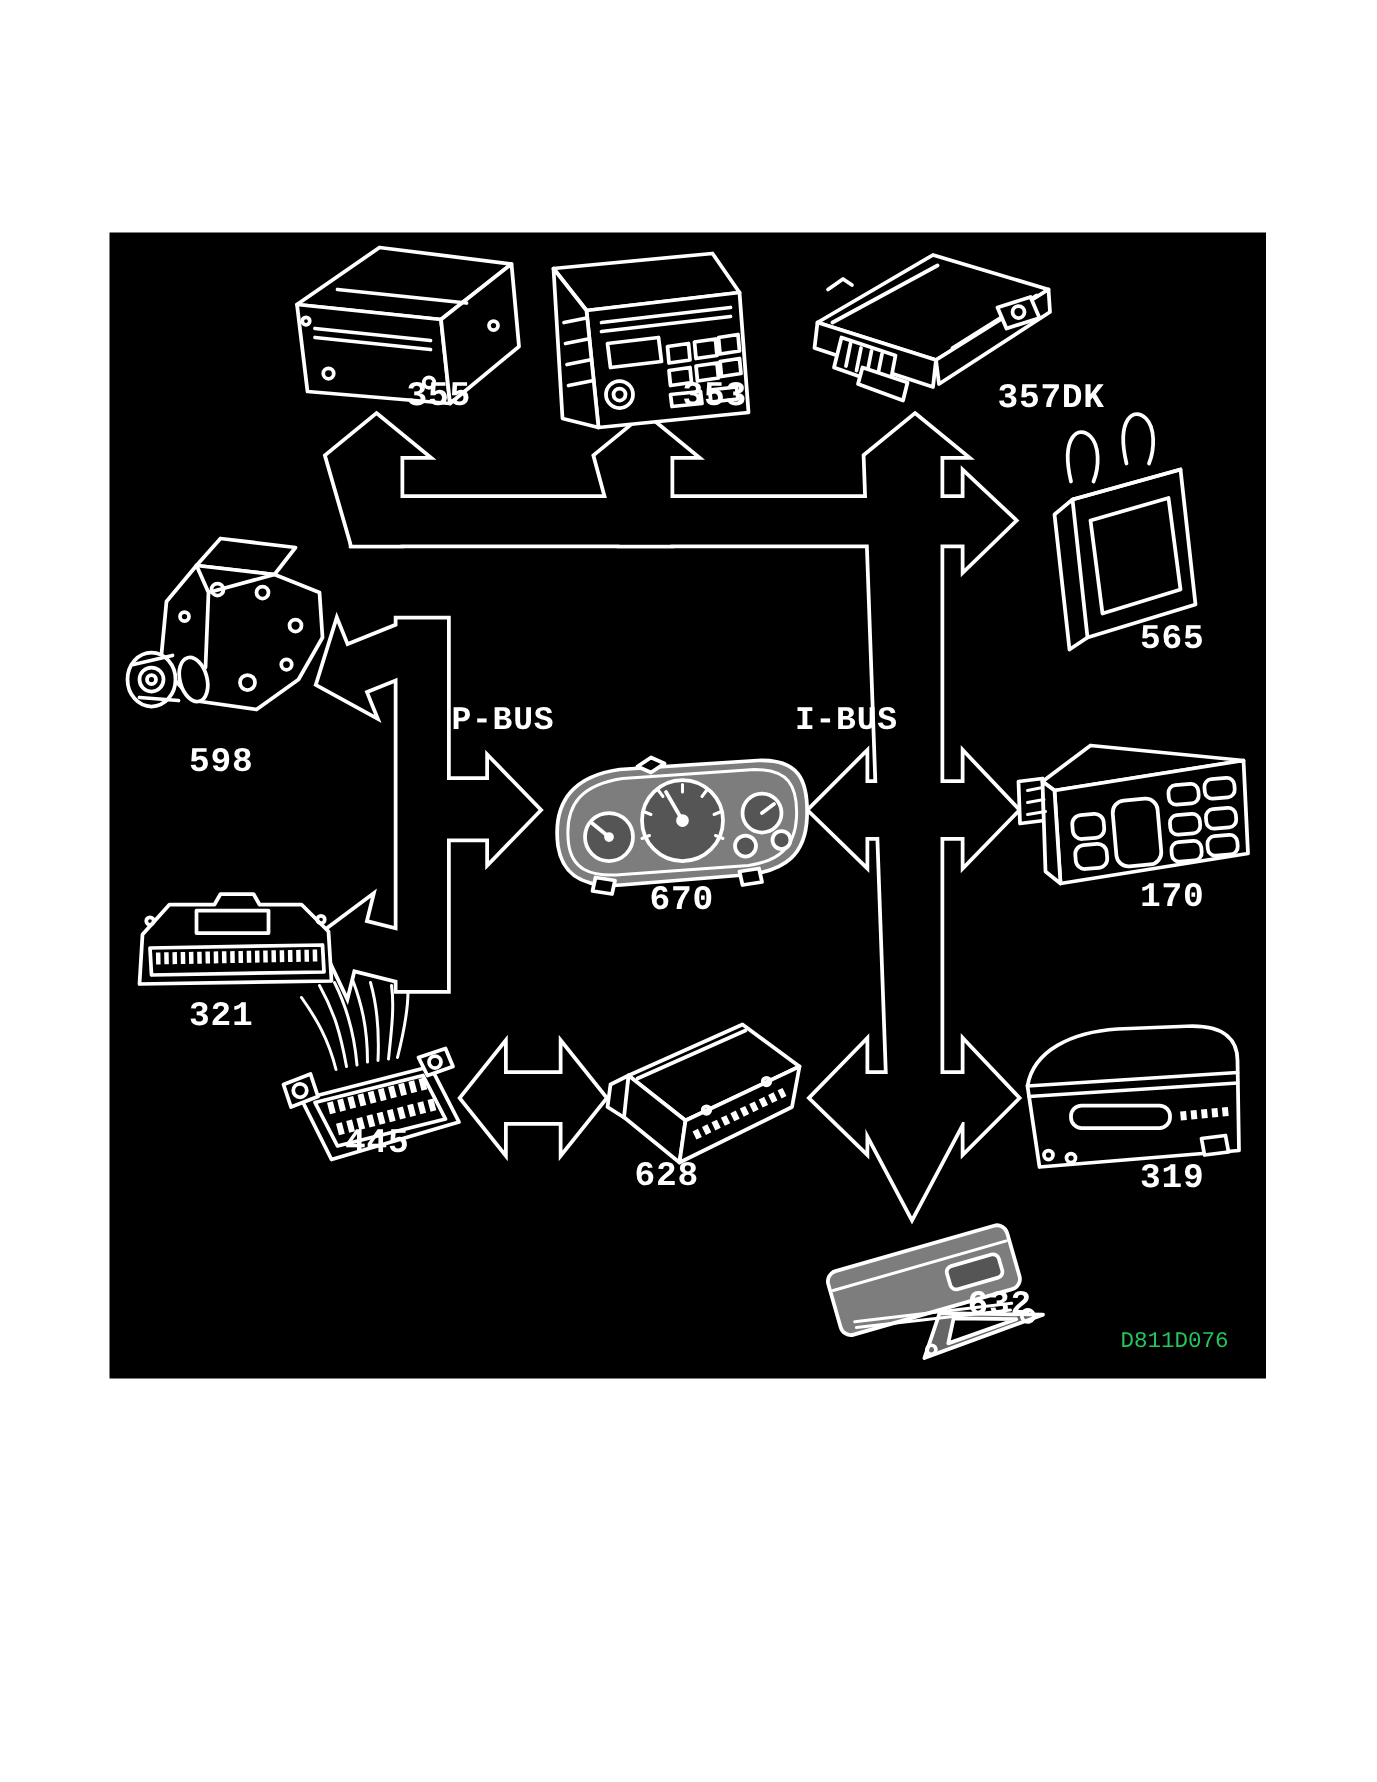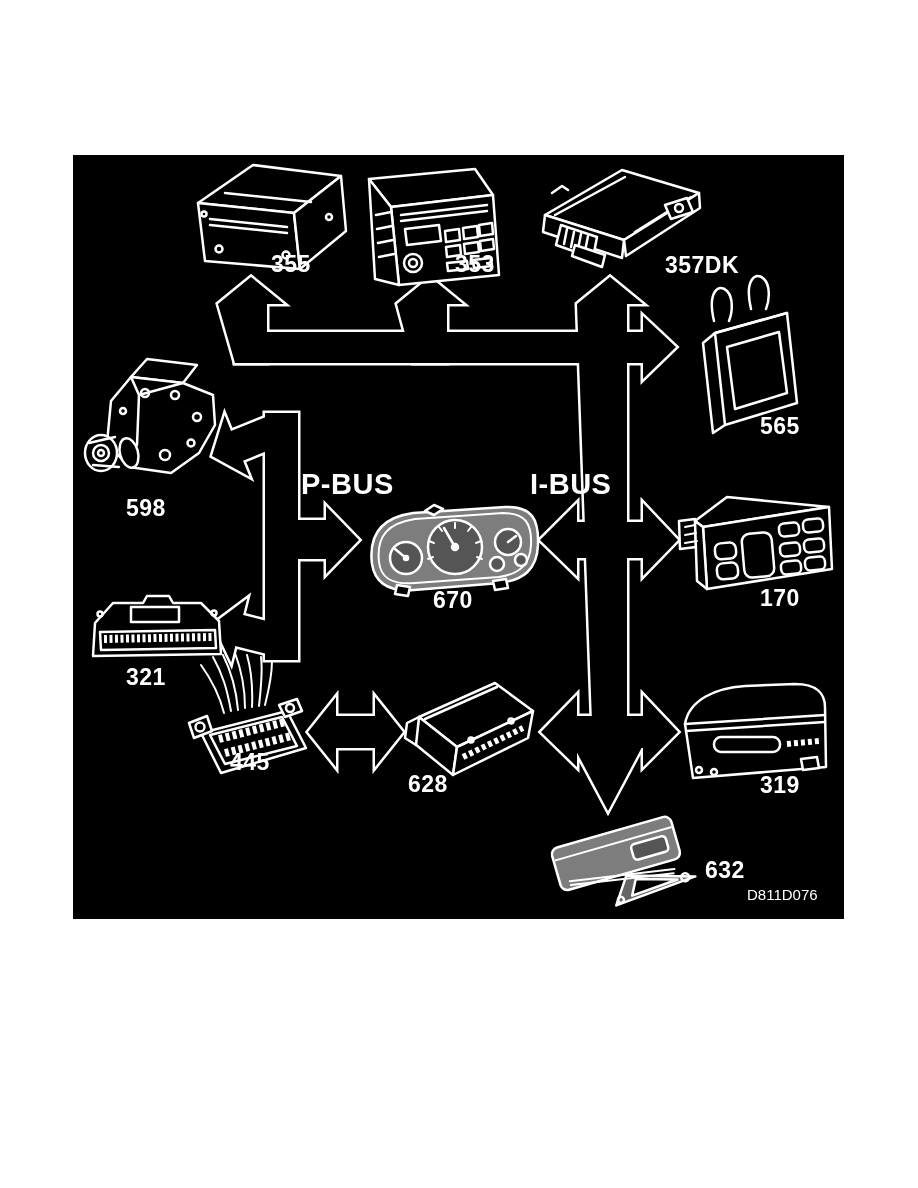--- a/index.html
+++ b/index.html
@@ -1,24 +1,24 @@
 <!DOCTYPE html>
 <html><head>
 <meta charset="utf-8">
 <style>
   html,body{margin:0;padding:0;}
   body{width:918px;height:1188px;background:#ffffff;position:relative;
        font-family:"Liberation Sans",sans-serif;overflow:hidden;}
-  .panel{position:absolute;left:73px;top:155px;width:771px;height:764px;background:#000;}
+  .panel{position:absolute;left:73px;top:155px;width:771px;height:764px;background:#000;font-family:Liberation Mono, monospace;}
   .art{position:absolute;left:0;top:0;}
   .num{position:absolute;color:#fff;font-weight:bold;font-size:23px;line-height:1;
        white-space:nowrap;letter-spacing:0.5px;}
-  .bus{position:absolute;color:#fff;font-weight:bold;font-size:29px;line-height:1;
+  .bus{position:absolute;color:#fff;font-weight:bold;font-size:22px;line-height:1;
        white-space:nowrap;letter-spacing:0.5px;}
-  .figcode{position:absolute;color:#ffffff;font-size:15px;line-height:1;white-space:nowrap;}
+  .figcode{position:absolute;color:#22c55e;font-size:15px;line-height:1;white-space:nowrap;}
 </style>
 </head>
 <body>
 
 <div class="panel">
   <svg class="art" width="771" height="764" viewBox="0 0 771 764">
 
     <defs>
       <g id="arrownet">
 
@@ -214,21 +214,21 @@
 
   <div class="num" style="left:198px;top:98px">355</div>
   <div class="num" style="left:382px;top:98px">353</div>
   <div class="num" style="left:592px;top:99px">357DK</div>
   <div class="num" style="left:687px;top:260px">565</div>
   <div class="num" style="left:53px;top:342px">598</div>
   <div class="num" style="left:53px;top:511px">321</div>
   <div class="num" style="left:360px;top:434px">670</div>
   <div class="num" style="left:687px;top:432px">170</div>
   <div class="num" style="left:157px;top:596px">445</div>
-  <div class="num" style="left:335px;top:618px">628</div>
+  <div class="num" style="left:350px;top:618px">628</div>
   <div class="num" style="left:687px;top:619px">319</div>
-  <div class="num" style="left:632px;top:704px">632</div>
+  <div class="num" style="left:572px;top:704px">632</div>
 
   <div class="bus" style="left:228px;top:315px">P-BUS</div>
   <div class="bus" style="left:457px;top:315px">I-BUS</div>
 
   <div class="figcode" style="left:674px;top:732px">D811D076</div>
 </div>
 
 </body></html>

